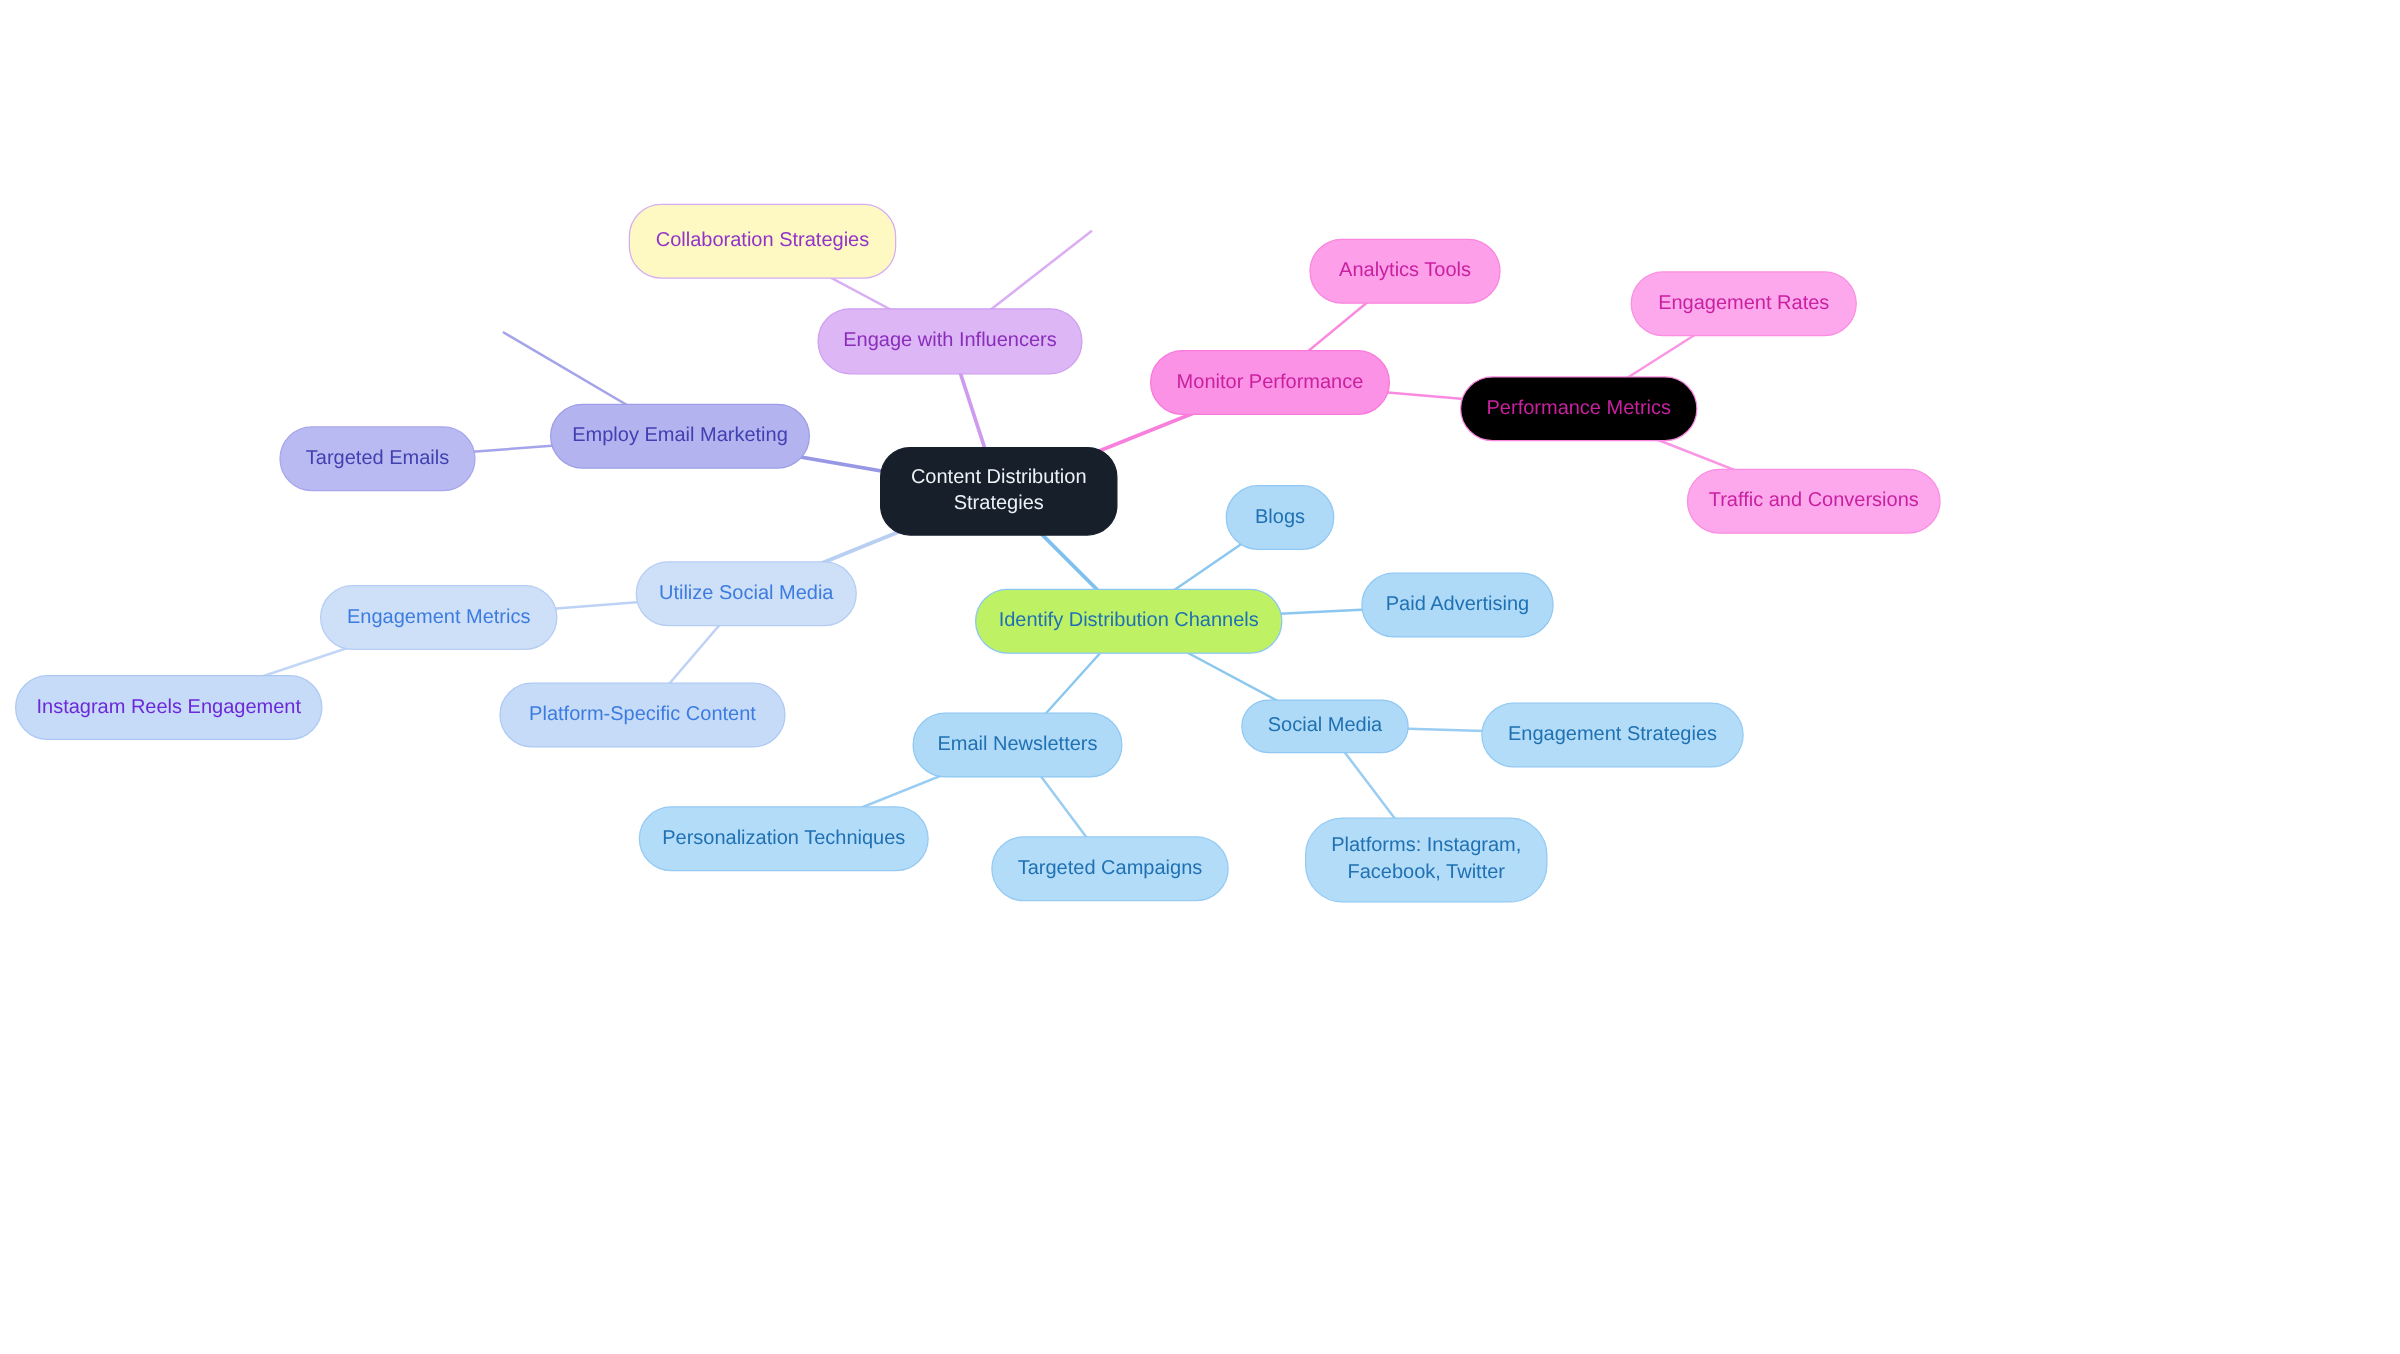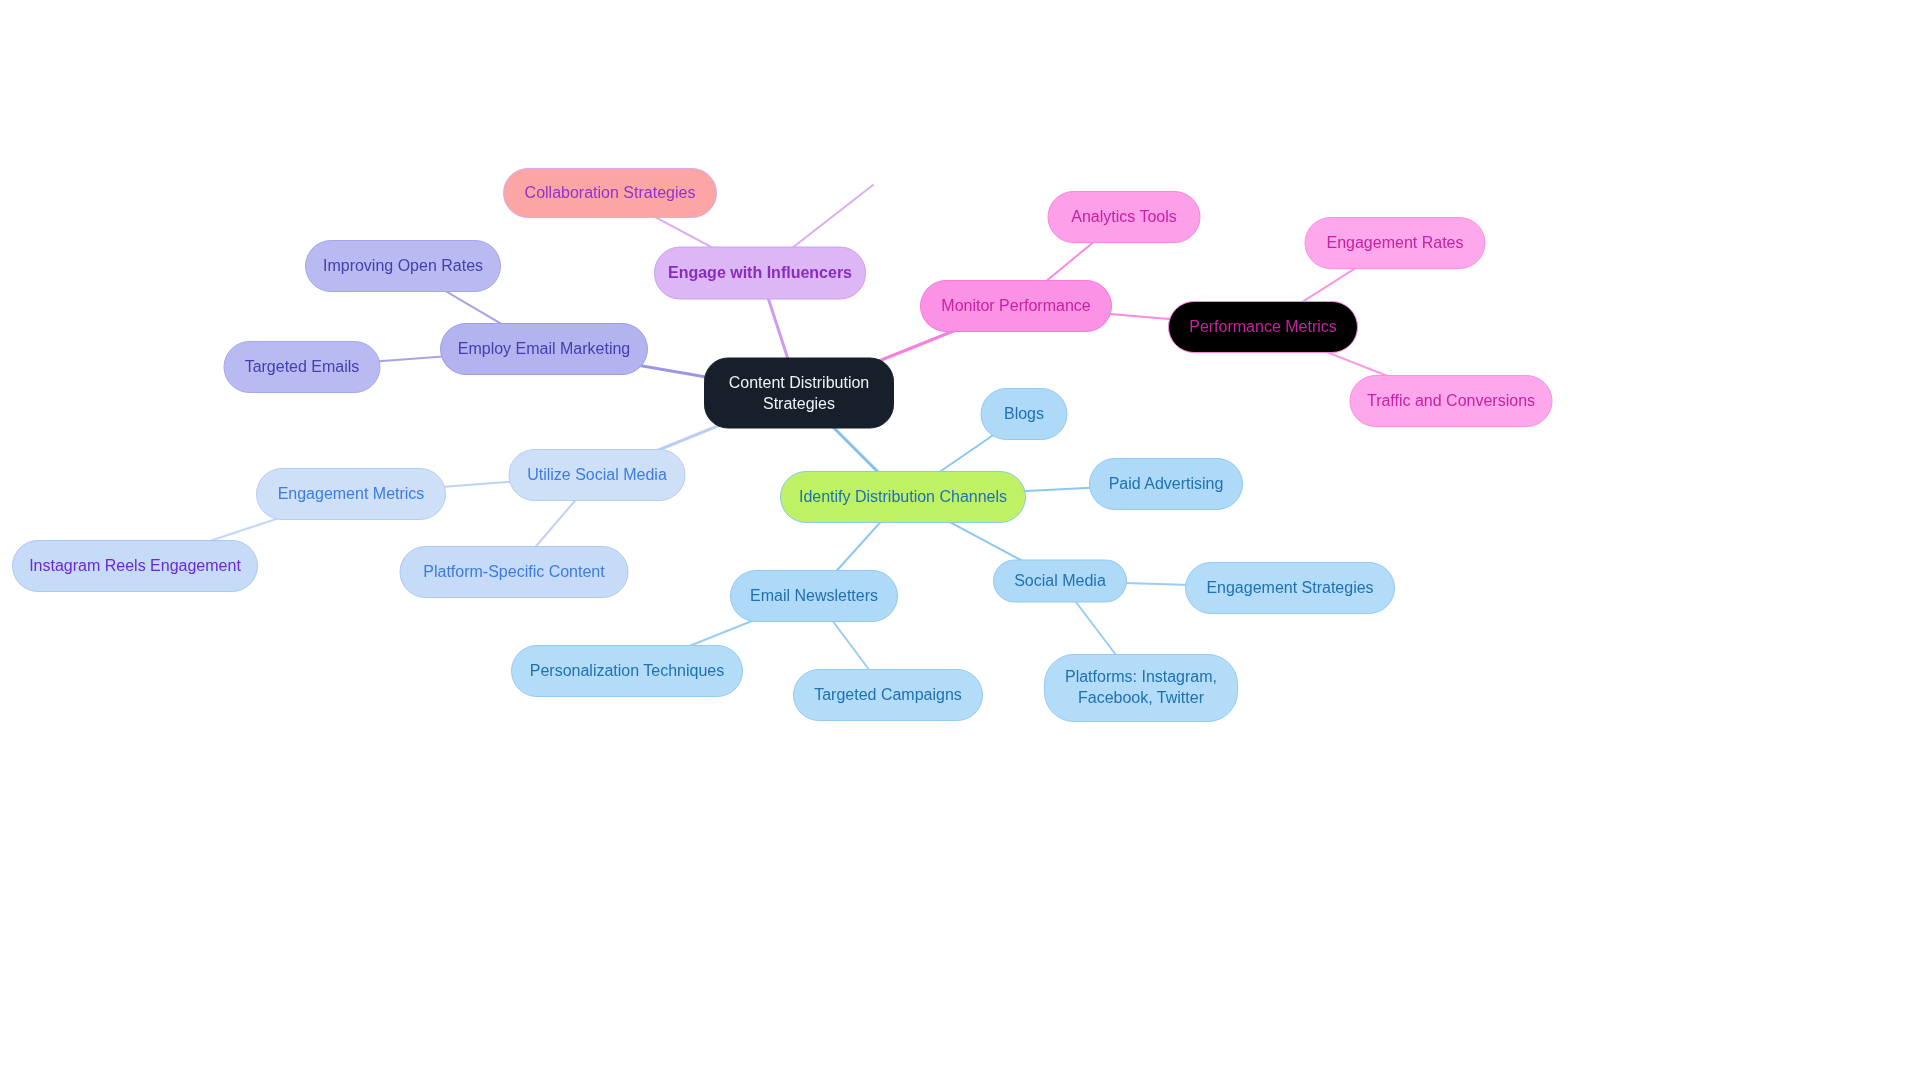--- a/index.html
+++ b/index.html
@@ -59,29 +59,28 @@
       <line x1="903" y1="497" x2="1166" y2="484" stroke="#8cc7f0" stroke-width="2" stroke-linecap="round"></line>
       <line x1="903" y1="497" x2="1060" y2="581" stroke="#8cc7f0" stroke-width="2" stroke-linecap="round"></line>
       <line x1="1060" y1="581" x2="1290" y2="588" stroke="#99cdf2" stroke-width="2" stroke-linecap="round"></line>
       <line x1="1060" y1="581" x2="1141" y2="688" stroke="#99cdf2" stroke-width="2" stroke-linecap="round"></line>
       <line x1="903" y1="497" x2="814" y2="596" stroke="#8cc7f0" stroke-width="2" stroke-linecap="round"></line>
       <line x1="814" y1="596" x2="627" y2="671" stroke="#99cdf2" stroke-width="2" stroke-linecap="round"></line>
       <line x1="814" y1="596" x2="888" y2="695" stroke="#99cdf2" stroke-width="2" stroke-linecap="round"></line>
     </svg>
   <div class="nodes">
       <div class="node" style="left: 799px; top: 393px; width: 190px; height: 71px; background: rgb(23, 31, 43); border-color: rgb(23, 31, 43); color: rgb(237, 242, 247); border-radius: 24px;">Content Distribution Strategies</div>
-      <div class="node" style="left: 760px; top: 273px; width: 212px; height: 53px; background: rgb(220, 182, 245); border-color: rgb(207, 158, 240); color: rgb(138, 45, 189); border-radius: 26px; font-weight: bold;">Engage with Influencers</div>
-      <div class="node" style="left: 610px; top: 193px; width: 214px; height: 50px; background: #fca5a5; border-color: rgb(214, 173, 243); color: rgb(147, 51, 201); border-radius: 26px;">Collaboration Strategies</div>
+      <div class="node" style="left: 760px; top: 273px; width: 212px; height: 53px; background: rgb(220, 182, 245); border-color: rgb(207, 158, 240); color: rgb(138, 45, 189); border-radius: 26px;">Engage with Influencers</div>
+      <div class="node" style="left: 610px; top: 193px; width: 214px; height: 60px; background: #fef9c3; border-color: rgb(214, 173, 243); color: rgb(147, 51, 201); border-radius: 26px;">Collaboration Strategies</div>
       <div class="node" style="left: 1016px; top: 306px; width: 192px; height: 52px; background: rgb(252, 146, 229); border-color: rgb(249, 120, 218); color: rgb(201, 32, 159); border-radius: 26px;">Monitor Performance</div>
       <div class="node" style="left: 1124px; top: 217px; width: 153px; height: 52px; background: rgb(253, 159, 233); border-color: rgb(250, 133, 222); color: rgb(201, 32, 159); border-radius: 26px;">Analytics Tools</div>
       <div class="node" style="left: 1263px; top: 327px; width: 190px; height: 52px; background: #000000; border-color: rgb(250, 133, 222); color: rgb(201, 32, 159); border-radius: 26px;">Performance Metrics</div>
       <div class="node" style="left: 1395px; top: 243px; width: 181px; height: 52px; background: rgb(253, 168, 236); border-color: rgb(250, 142, 225); color: rgb(201, 32, 159); border-radius: 26px;">Engagement Rates</div>
       <div class="node" style="left: 1451px; top: 401px; width: 203px; height: 52px; background: rgb(253, 168, 236); border-color: rgb(250, 142, 225); color: rgb(201, 32, 159); border-radius: 26px;">Traffic and Conversions</div>
       <div class="node" style="left: 544px; top: 349px; width: 208px; height: 52px; background: rgb(179, 179, 239); border-color: rgb(158, 158, 232); color: rgb(65, 64, 176); border-radius: 26px;">Employ Email Marketing</div>
-      <div class="node" style="left: 403px; top: 266px; width: 196px; height: 52px; background: rgb(186, 186, 243); border-color: rgb(166, 166, 236); color: rgb(65, 64, 176); border-radius: 26px;">Improving Open Rates</div>
       <div class="node" style="left: 302px; top: 367px; width: 157px; height: 52px; background: rgb(186, 186, 243); border-color: rgb(166, 166, 236); color: rgb(65, 64, 176); border-radius: 26px;">Targeted Emails</div>
       <div class="node" style="left: 597px; top: 475px; width: 177px; height: 52px; background: rgb(206, 223, 248); border-color: rgb(181, 205, 243); color: rgb(60, 124, 224); border-radius: 26px;">Utilize Social Media</div>
       <div class="node" style="left: 351px; top: 494px; width: 190px; height: 52px; background: rgb(206, 223, 248); border-color: rgb(181, 205, 243); color: rgb(60, 124, 224); border-radius: 26px;">Engagement Metrics</div>
       <div class="node" style="left: 135px; top: 566px; width: 246px; height: 52px; background: rgb(198, 219, 248); border-color: rgb(173, 201, 243); color: #6d28d9; border-radius: 26px;">Instagram Reels Engagement</div>
       <div class="node" style="left: 514px; top: 572px; width: 229px; height: 52px; background: rgb(198, 219, 248); border-color: rgb(173, 201, 243); color: rgb(60, 124, 224); border-radius: 26px;">Platform-Specific Content</div>
       <div class="node" style="left: 903px; top: 497px; width: 246px; height: 52px; background: #bef264; border-color: rgb(140, 198, 243); color: rgb(32, 113, 178); border-radius: 26px;">Identify Distribution Channels</div>
       <div class="node" style="left: 1024px; top: 414px; width: 87px; height: 52px; background: rgb(174, 218, 248); border-color: rgb(144, 200, 243); color: rgb(32, 113, 178); border-radius: 26px;">Blogs</div>
       <div class="node" style="left: 1166px; top: 484px; width: 154px; height: 52px; background: rgb(174, 218, 248); border-color: rgb(144, 200, 243); color: rgb(32, 113, 178); border-radius: 26px;">Paid Advertising</div>
       <div class="node" style="left: 1060px; top: 581px; width: 134px; height: 43px; background: rgb(174, 218, 248); border-color: rgb(144, 200, 243); color: rgb(32, 113, 178); border-radius: 26px;">Social Media</div>
       <div class="node" style="left: 1290px; top: 588px; width: 210px; height: 52px; background: rgb(179, 220, 249); border-color: rgb(148, 202, 244); color: rgb(32, 113, 178); border-radius: 26px;">Engagement Strategies</div>

